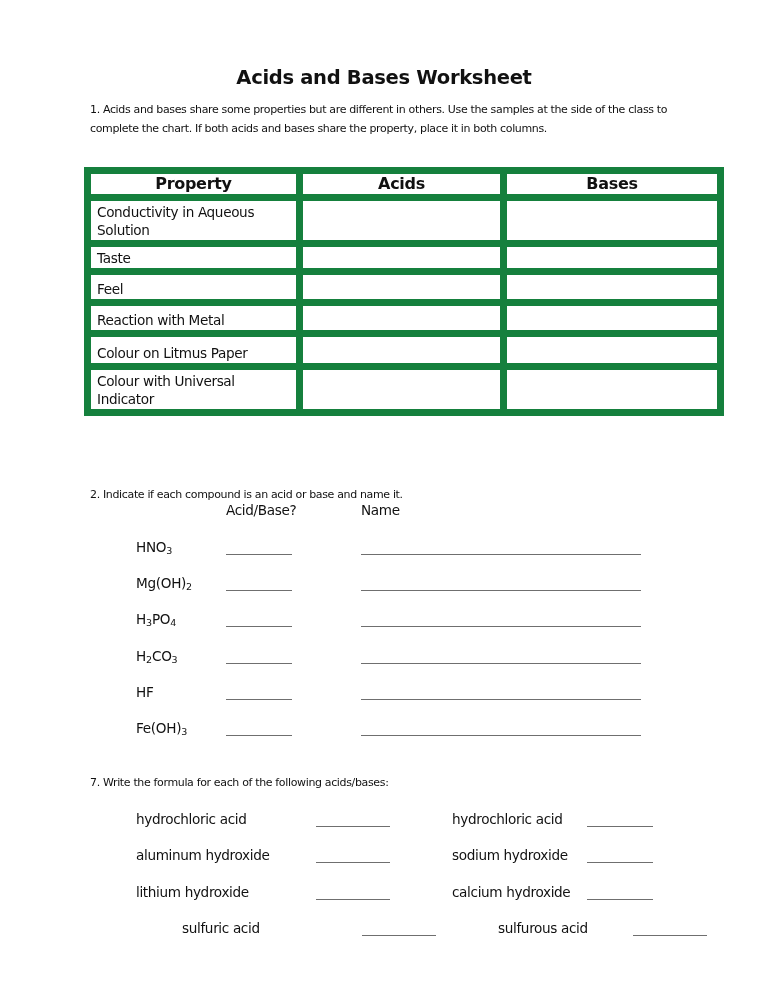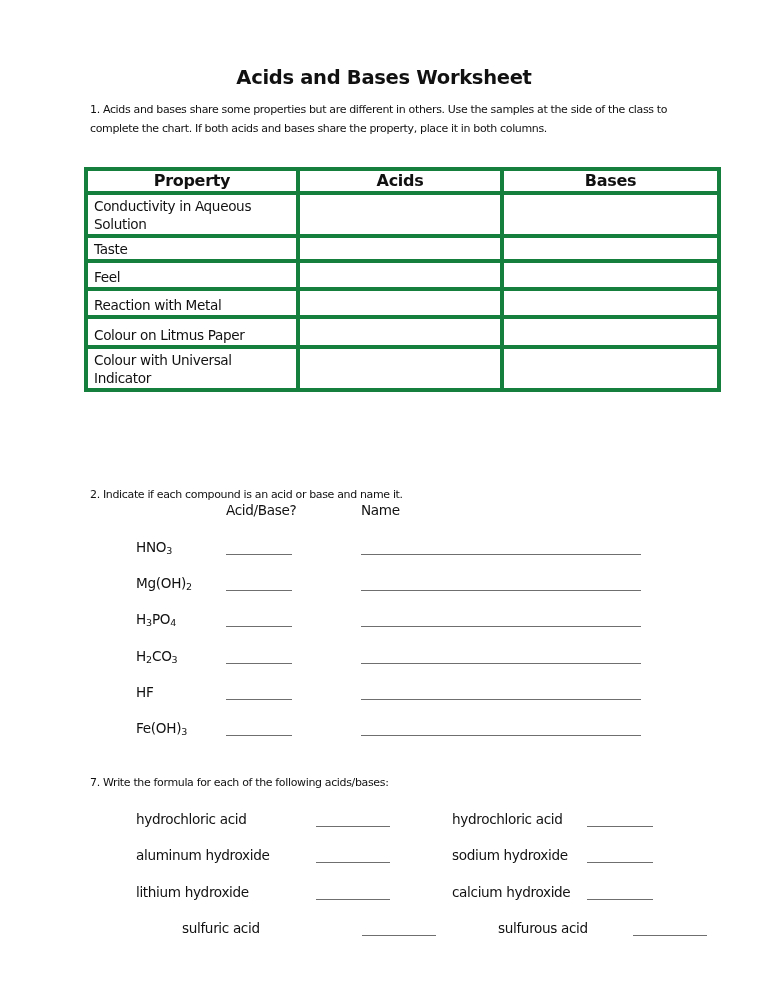--- a/index.html
+++ b/index.html
@@ -40,21 +40,21 @@
     
     .prop-table {
       position: absolute;
       left: 84px;
       top: 167px;
       width: 636px;
       border-collapse: collapse;
       table-layout: fixed;
     }
     .prop-table th, .prop-table td {
-      border: 4px solid #15803d;
+      border: 7px solid #15803d;
       padding: 0 6px;
       vertical-align: top;
       font-size: 13.6px;
       letter-spacing: -0.35px;
       line-height: 18px;
       text-align: left;
     }
     .prop-table th {
       text-align: center;
       font-weight: bold;

